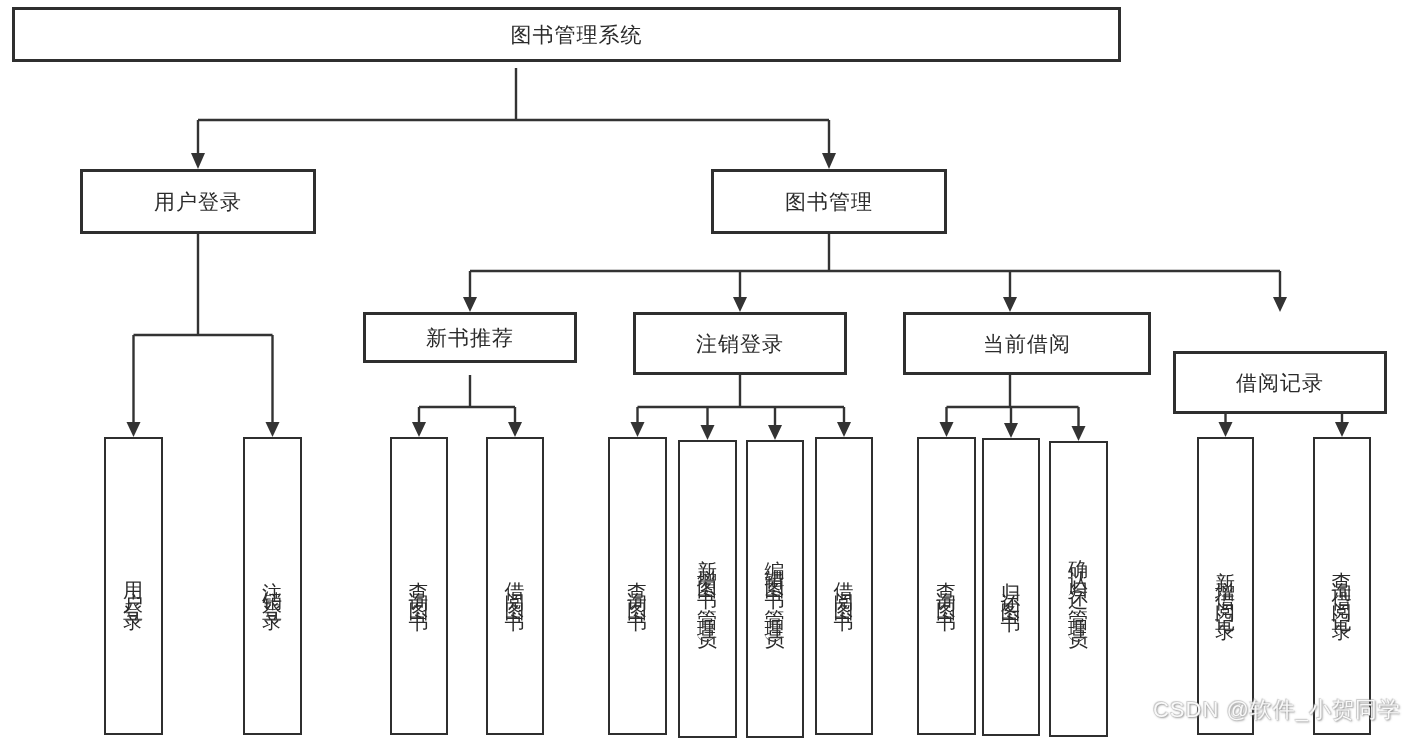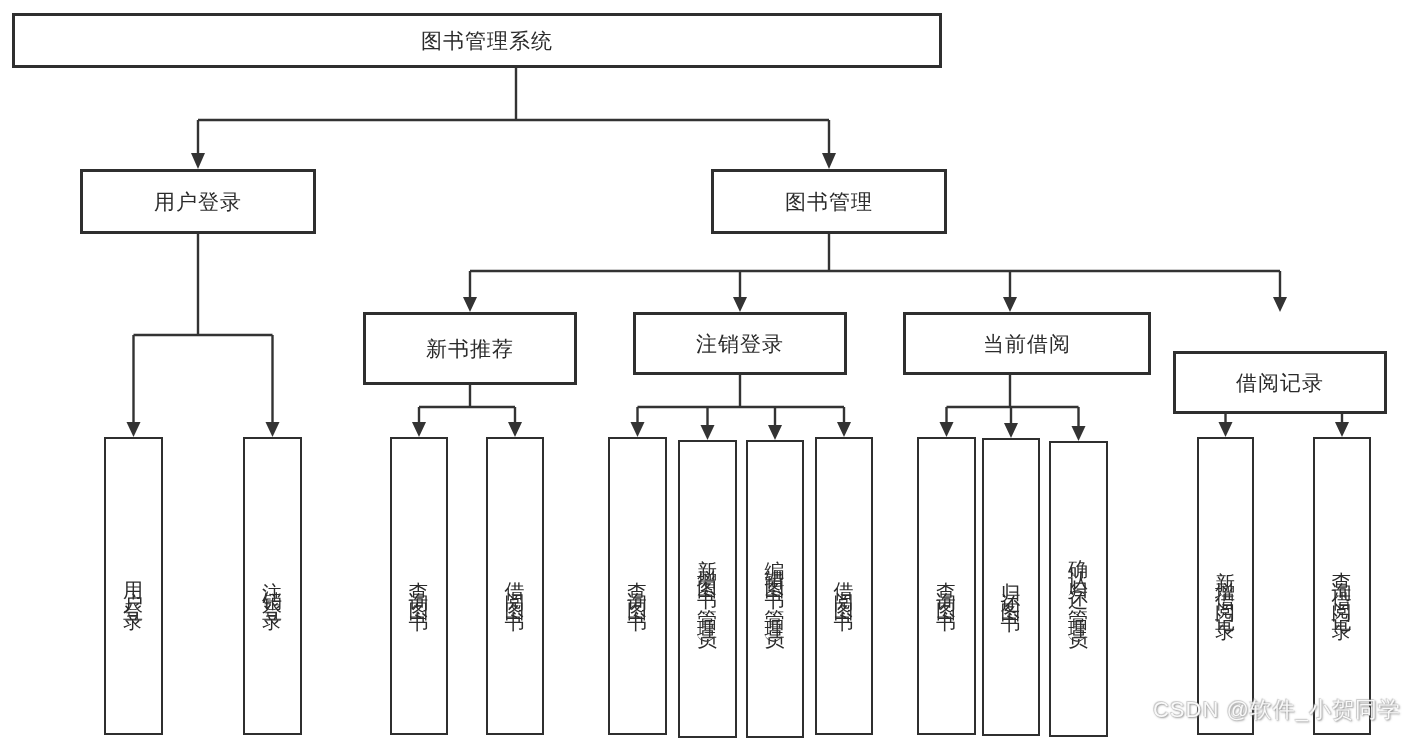--- a/index.html
+++ b/index.html
@@ -42,24 +42,24 @@
     font-size: 20px;
   }
   .box-v .vtext {
     writing-mode: vertical-rl;
     text-orientation: mixed;
     letter-spacing: 10px;
     line-height: 1;
     white-space: nowrap;
   }
   
-  #root-box   { left: 12px;  top: 13px;  width: 930px; height: 55px; padding-left: 20px; }
+  #root-box   { left: 12px;  top: 7px;  width: 1109px; height: 55px; padding-left: 20px; }
   #n-login    { left: 80px;  top: 169px; width: 236px;  height: 65px; }
   #n-bookmgmt { left: 711px; top: 169px; width: 236px;  height: 65px; }
-  #n-newbook  { left: 363px; top: 312px; width: 214px;  height: 73px; }
+  #n-newbook  { left: 363px; top: 312px; width: 214px;  height: 51px; }
   #n-borrow   { left: 633px; top: 312px; width: 214px;  height: 63px; }
   #n-current  { left: 903px; top: 312px; width: 248px;  height: 63px; }
   #n-records  { left: 1173px;top: 312px; width: 214px;  height: 63px; margin-top: 39px; }
 
   .leaf { top: 437px; height: 298px; }
   #l-userlogin    { left: 104px;  width: 59px; }
   #l-logout       { left: 243px;  width: 59px; }
   #l-search1      { left: 390px;  width: 58px; }
   #l-borrowbook1  { left: 486px;  width: 58px; }
   #l-search2      { left: 608px;  width: 59px; }

